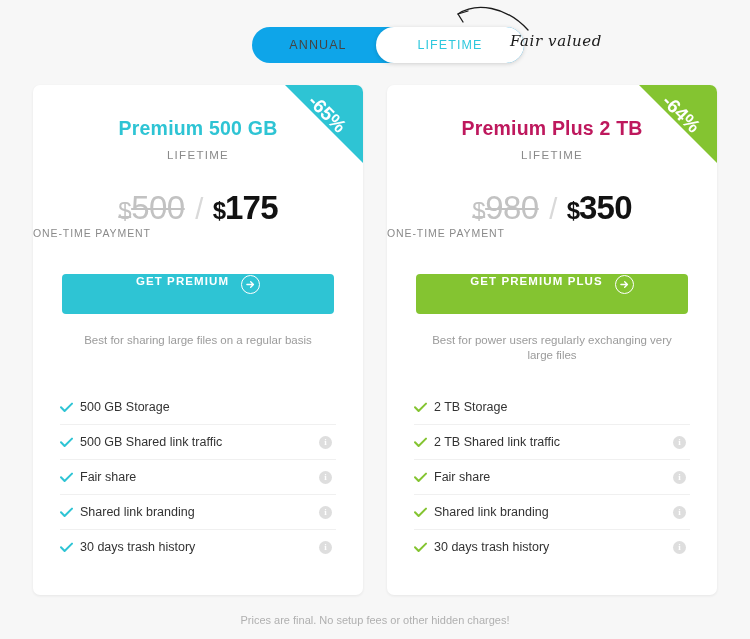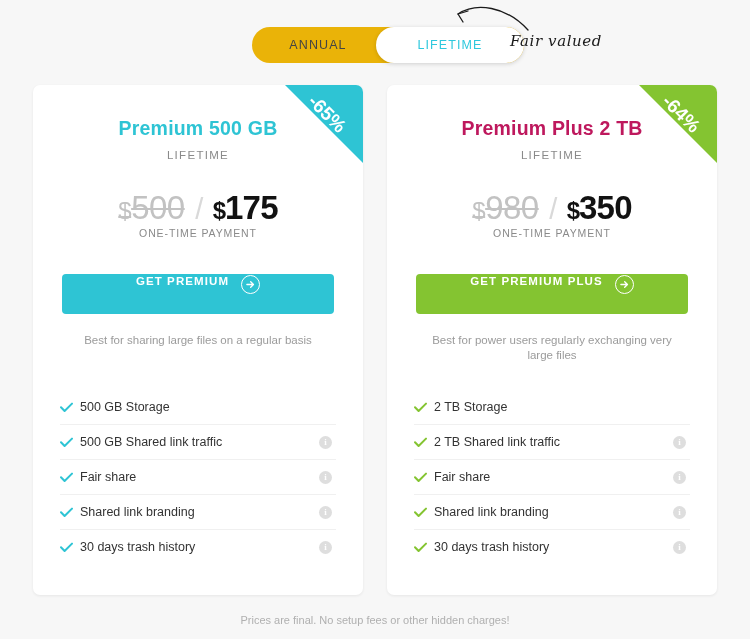--- a/index.html
+++ b/index.html
@@ -23,21 +23,21 @@
     left: 0;
     width: 750px;
     height: 85px;
   }
   .billing-toggle {
     position: absolute;
     left: 252px;
     top: 27px;
     width: 272px;
     height: 36px;
-    background: #eab308;
+    background: #0ea5e9;
     border-radius: 18px;
     box-sizing: border-box;
   }
   .toggle-opt {
     position: absolute;
     top: 0;
     height: 36px;
     line-height: 36px;
     text-align: center;
     font-size: 12.5px;
@@ -188,21 +188,21 @@
     vertical-align: baseline;
   }
   .price-new .cur { font-size: 24px; letter-spacing: -1px; }
   .price-old .cur { font-size: 24px; }
 
   .price-note {
     position: absolute;
     top: 142px;
     left: 0;
     width: 330px;
-    text-align: center;
+    text-align: left;
     font-size: 10.5px;
     color: #8a8a8a;
     letter-spacing: 0.9px;
   }
 
   .cta {
     position: absolute;
     top: 189px;
     left: 29px;
     width: 272px;

